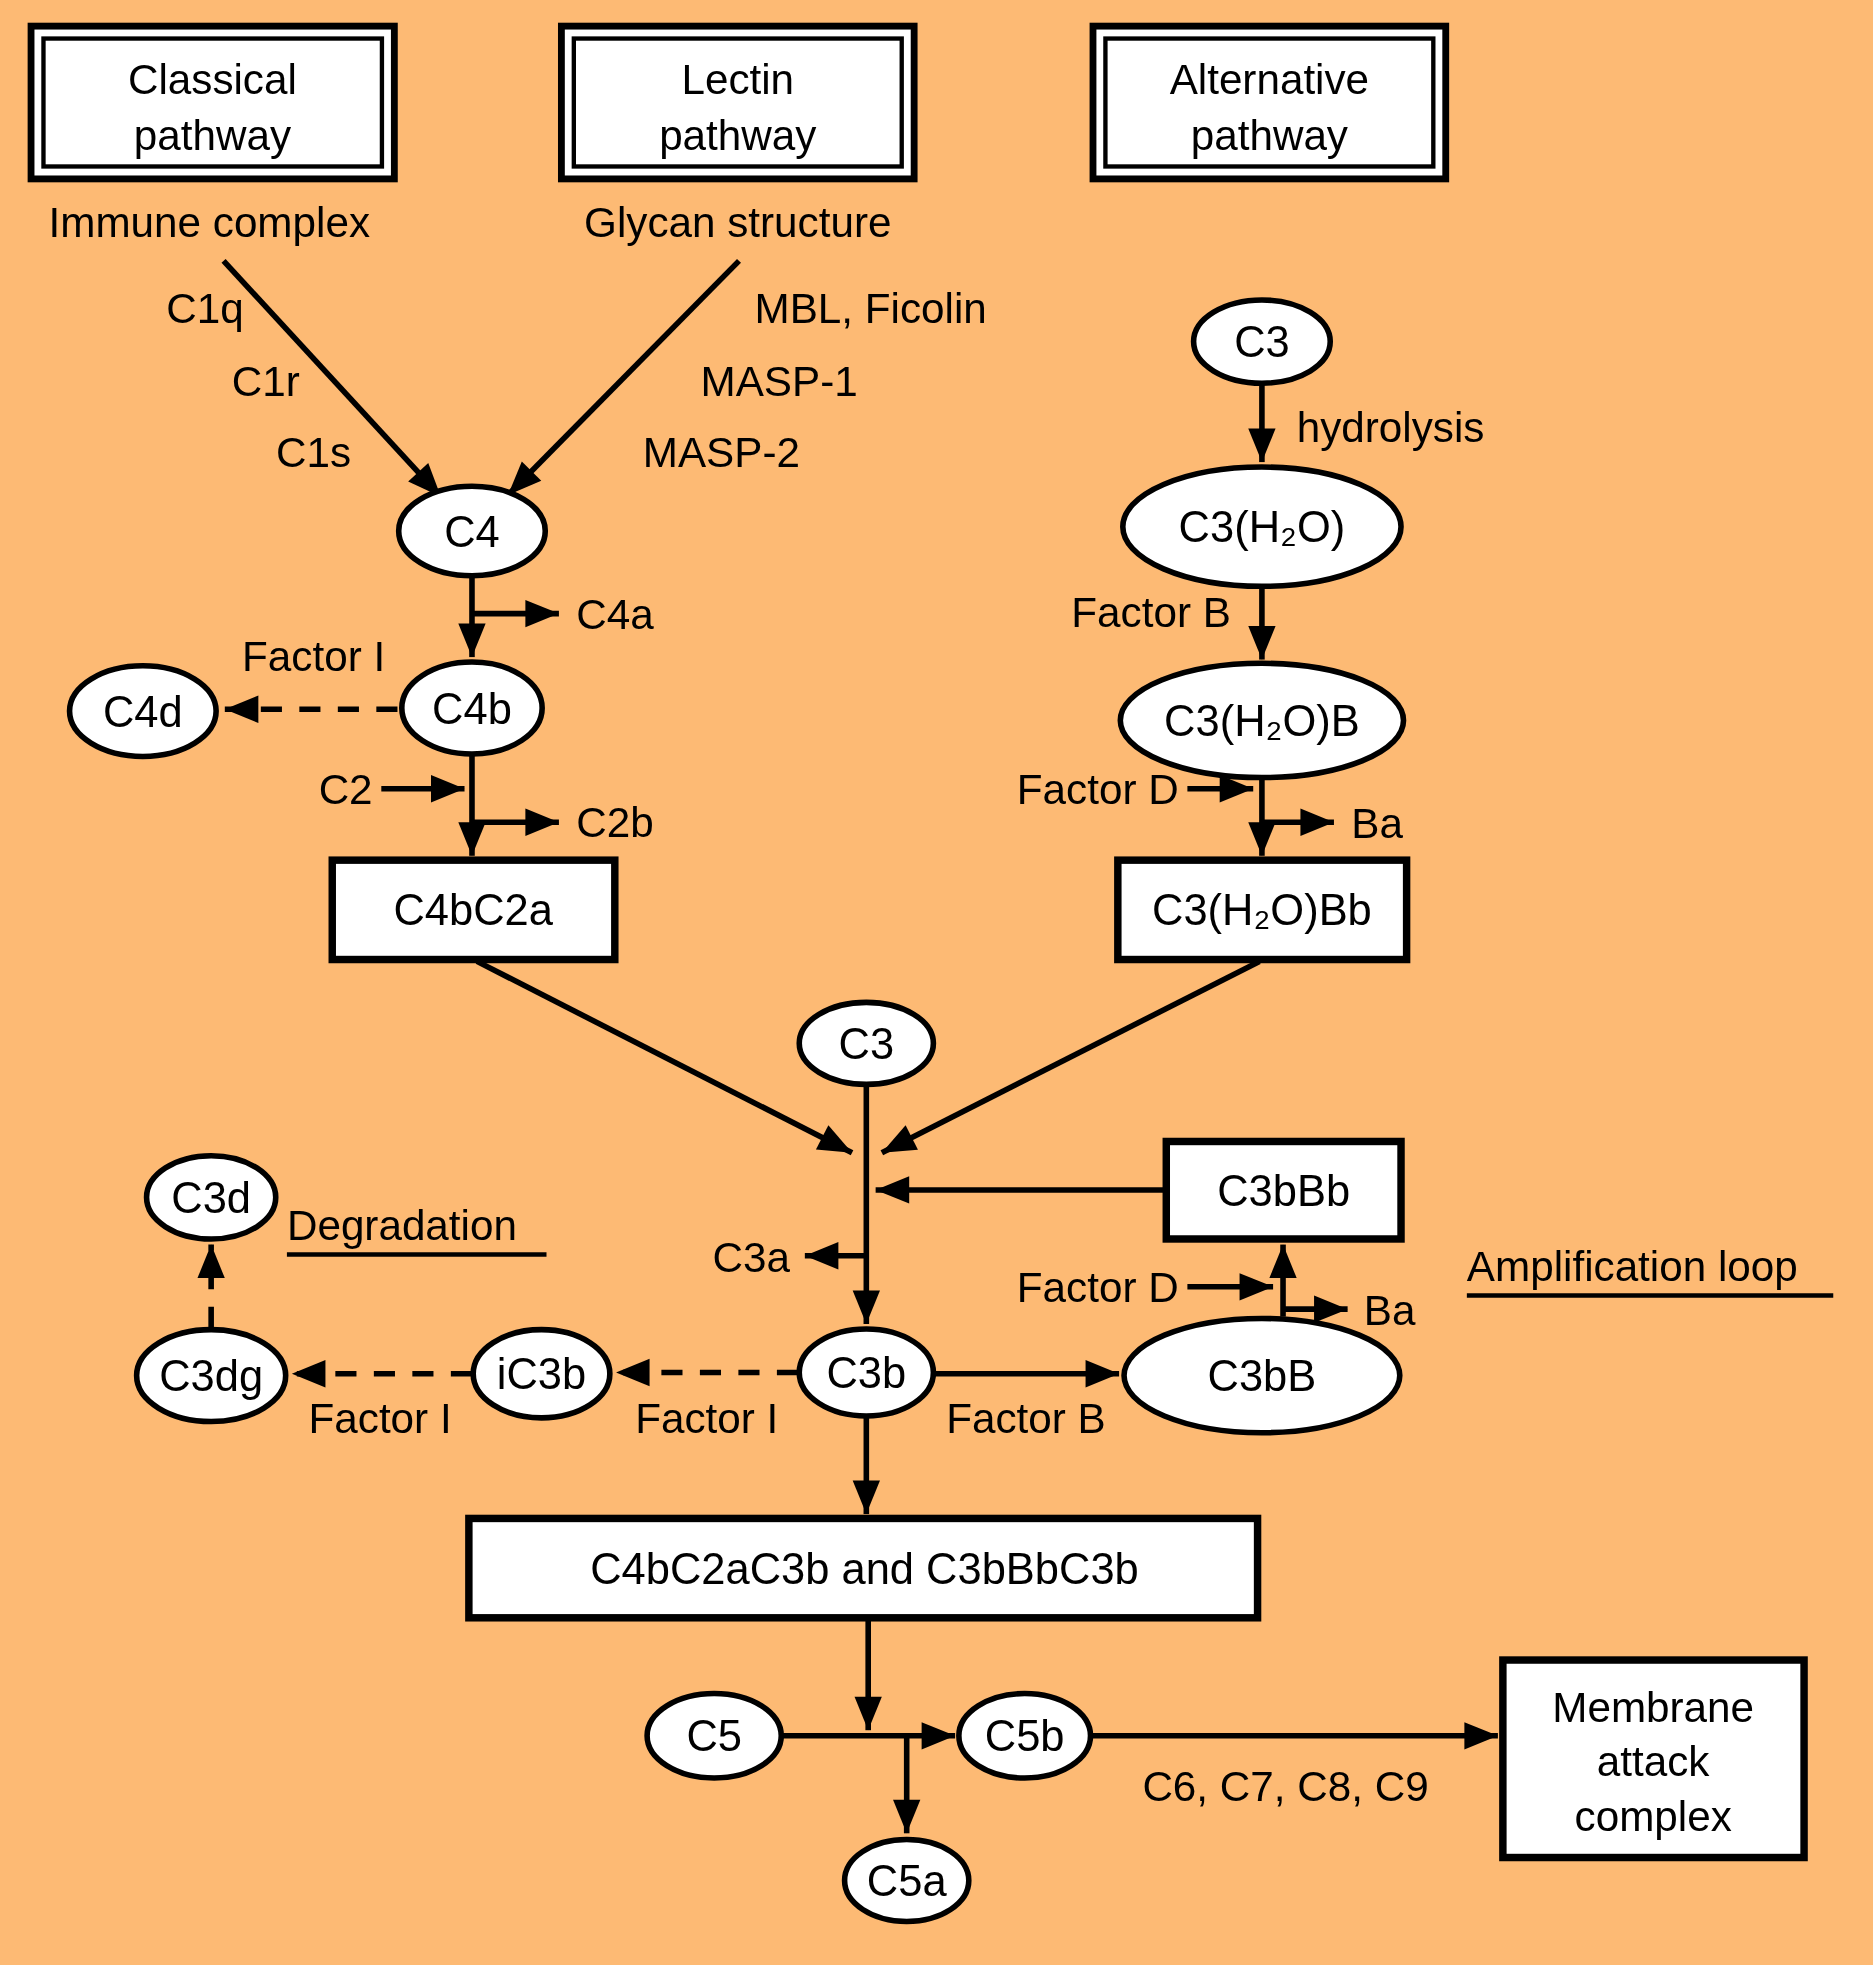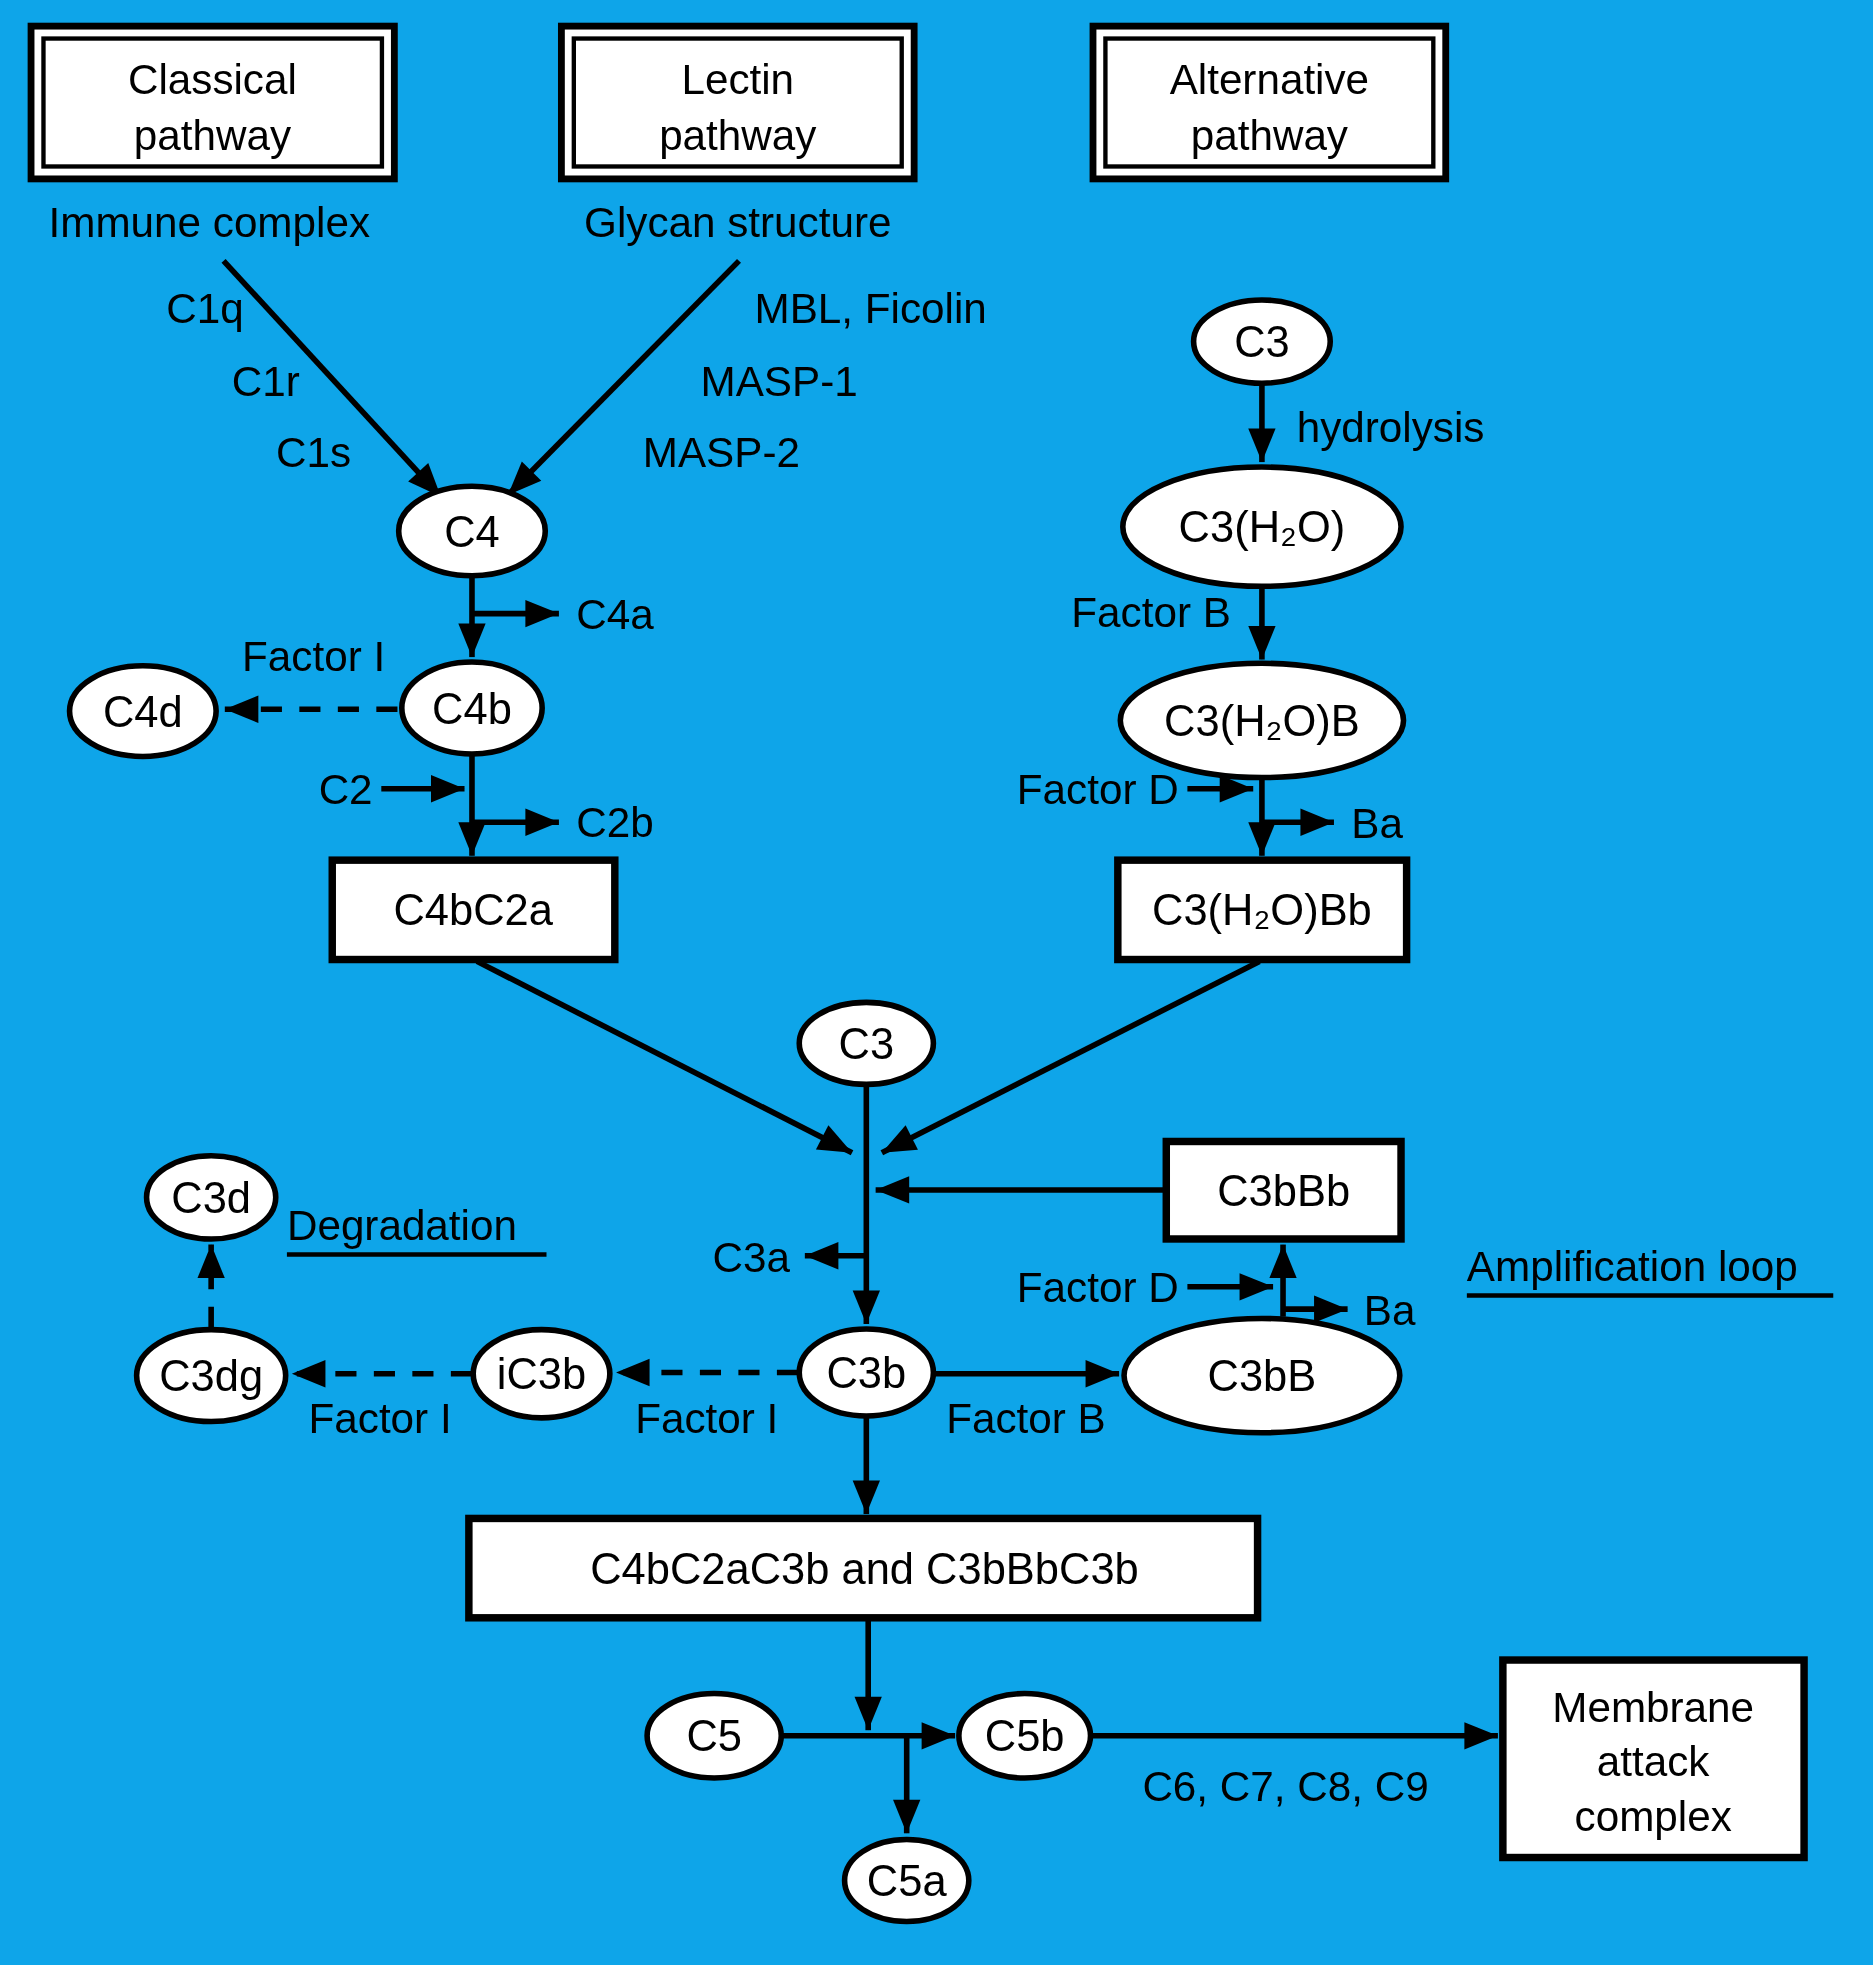--- a/index.html
+++ b/index.html
@@ -4,21 +4,21 @@
 <style>
   html, body {
     margin: 0;
     padding: 0;
     background: #ffffff;
   }
   .stage {
     position: relative;
     width: 1873px;
     height: 1965px;
-    background: #0ea5e9;
+    background: #fdba74;
   }
   svg { display: block; }
   .node-ellipse, .node-rect {
     fill: #ffffff;
     stroke: #000000;
   }
   .node-ellipse { stroke-width: 9; }
   .node-rect { stroke-width: 12; }
   .hdr-outer { fill: #ffffff; stroke: #000000; stroke-width: 11; }
   .hdr-inner { fill: none; stroke: #000000; stroke-width: 7; }

